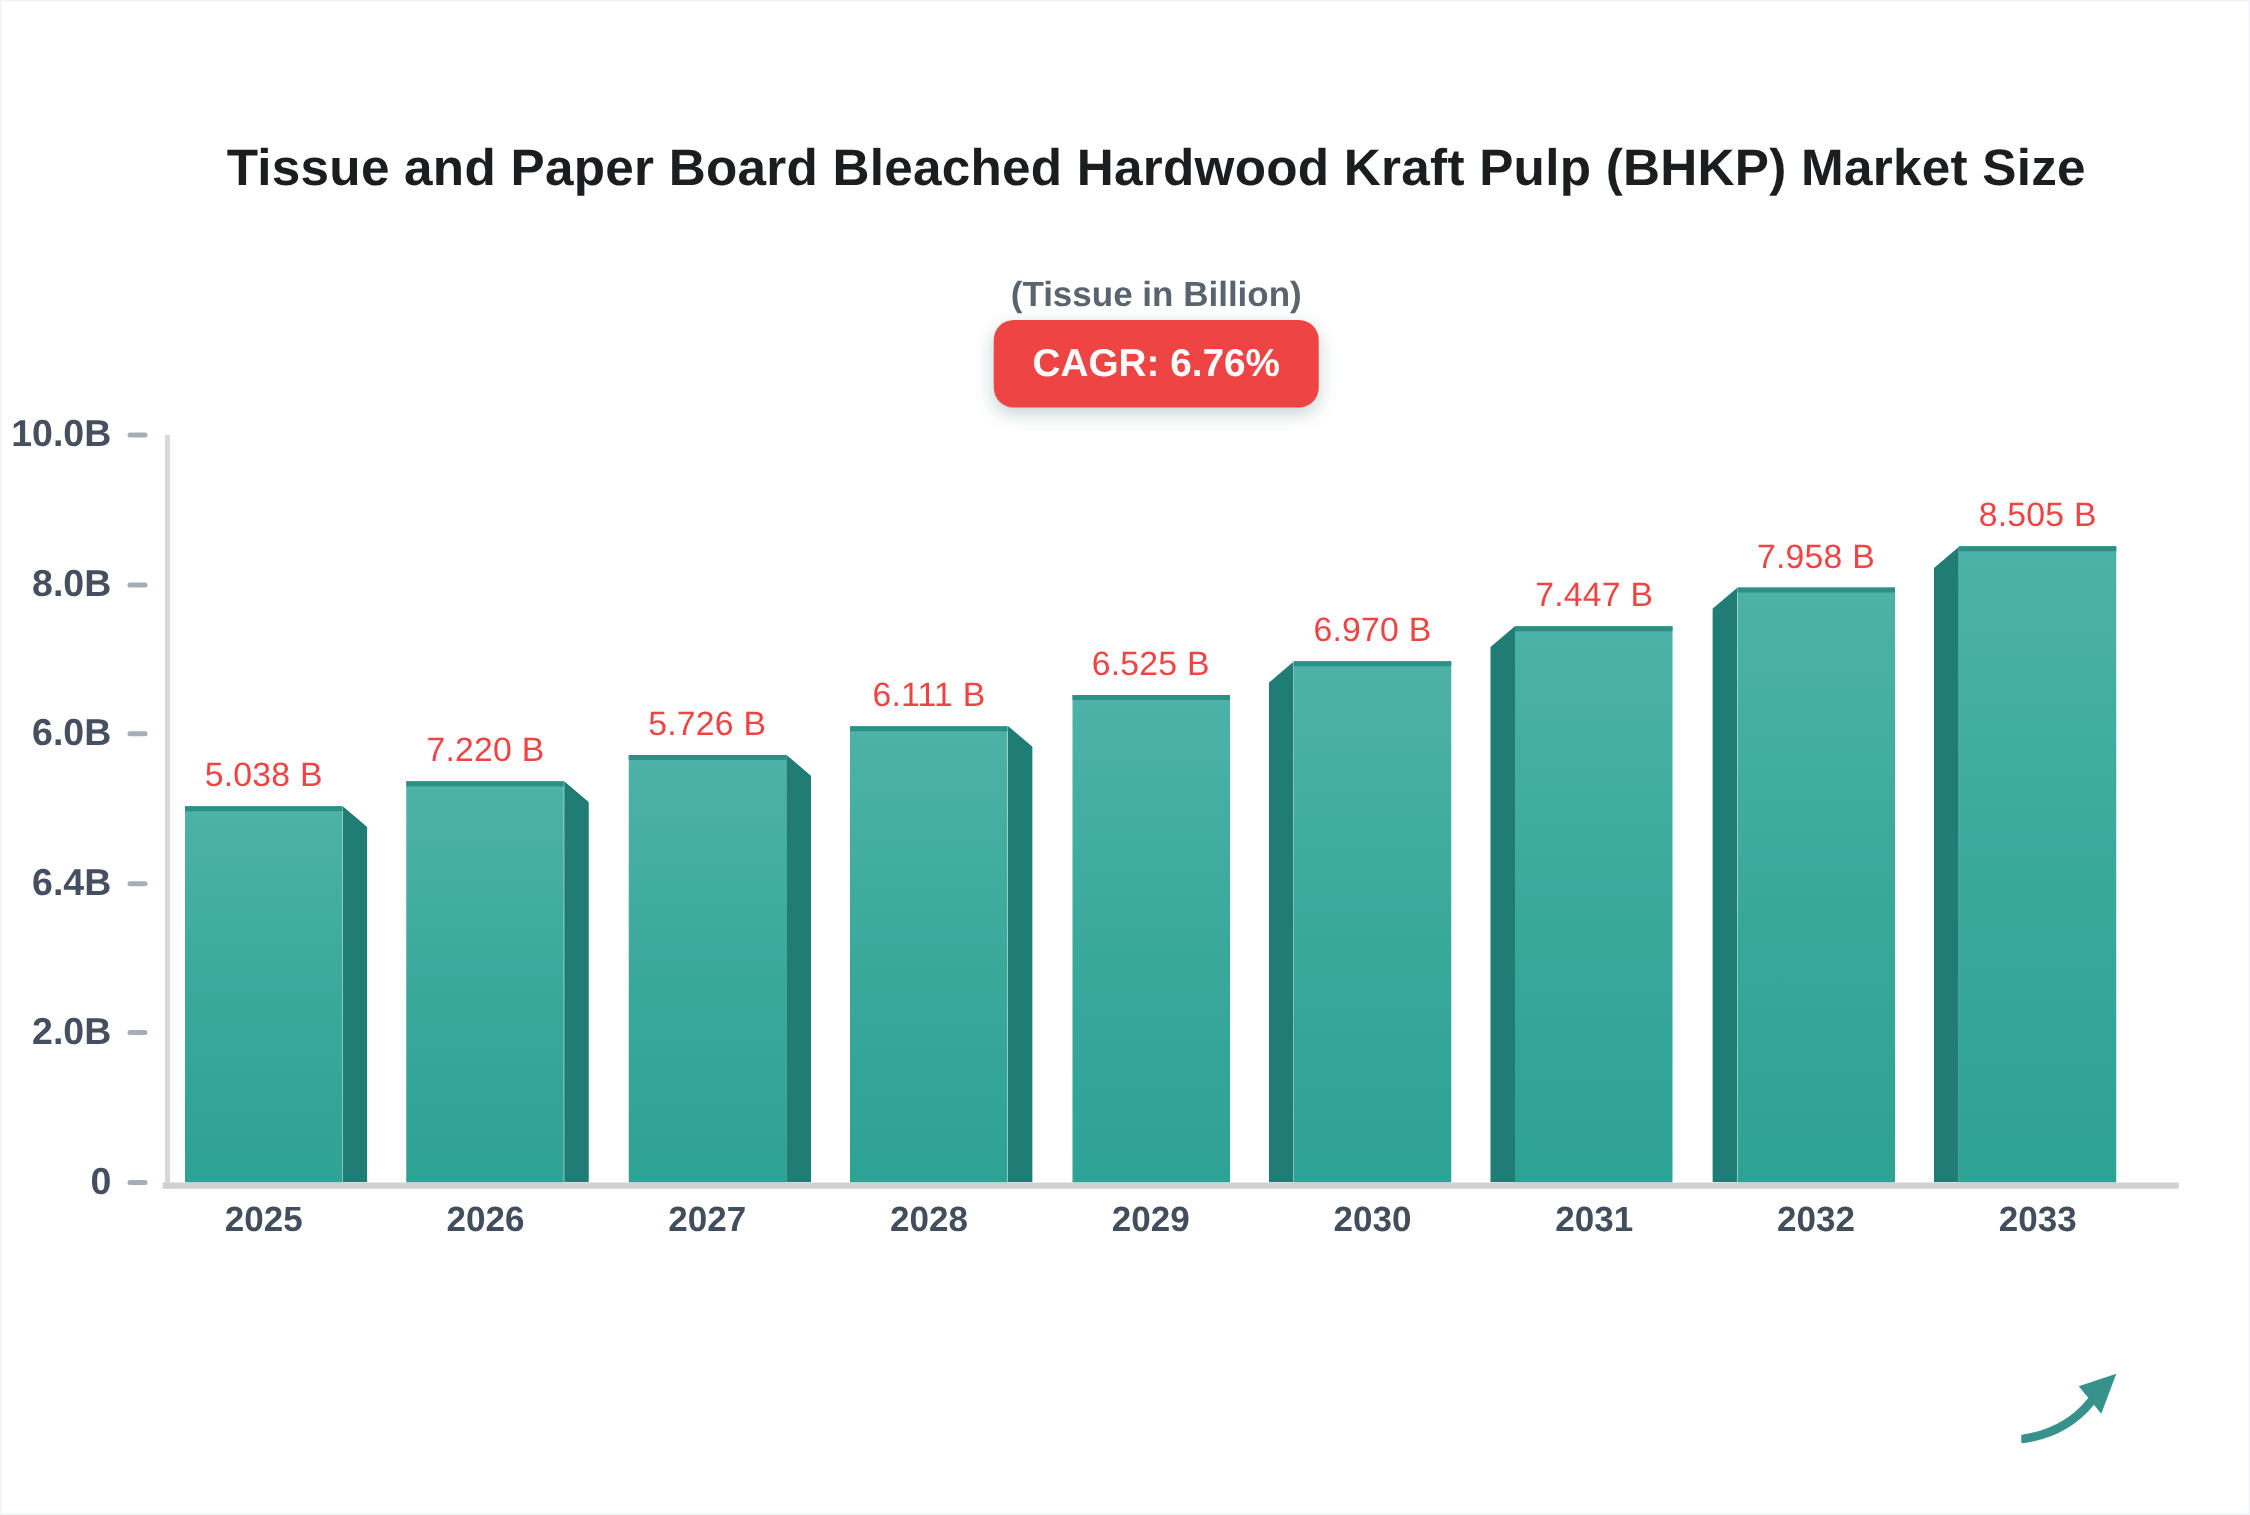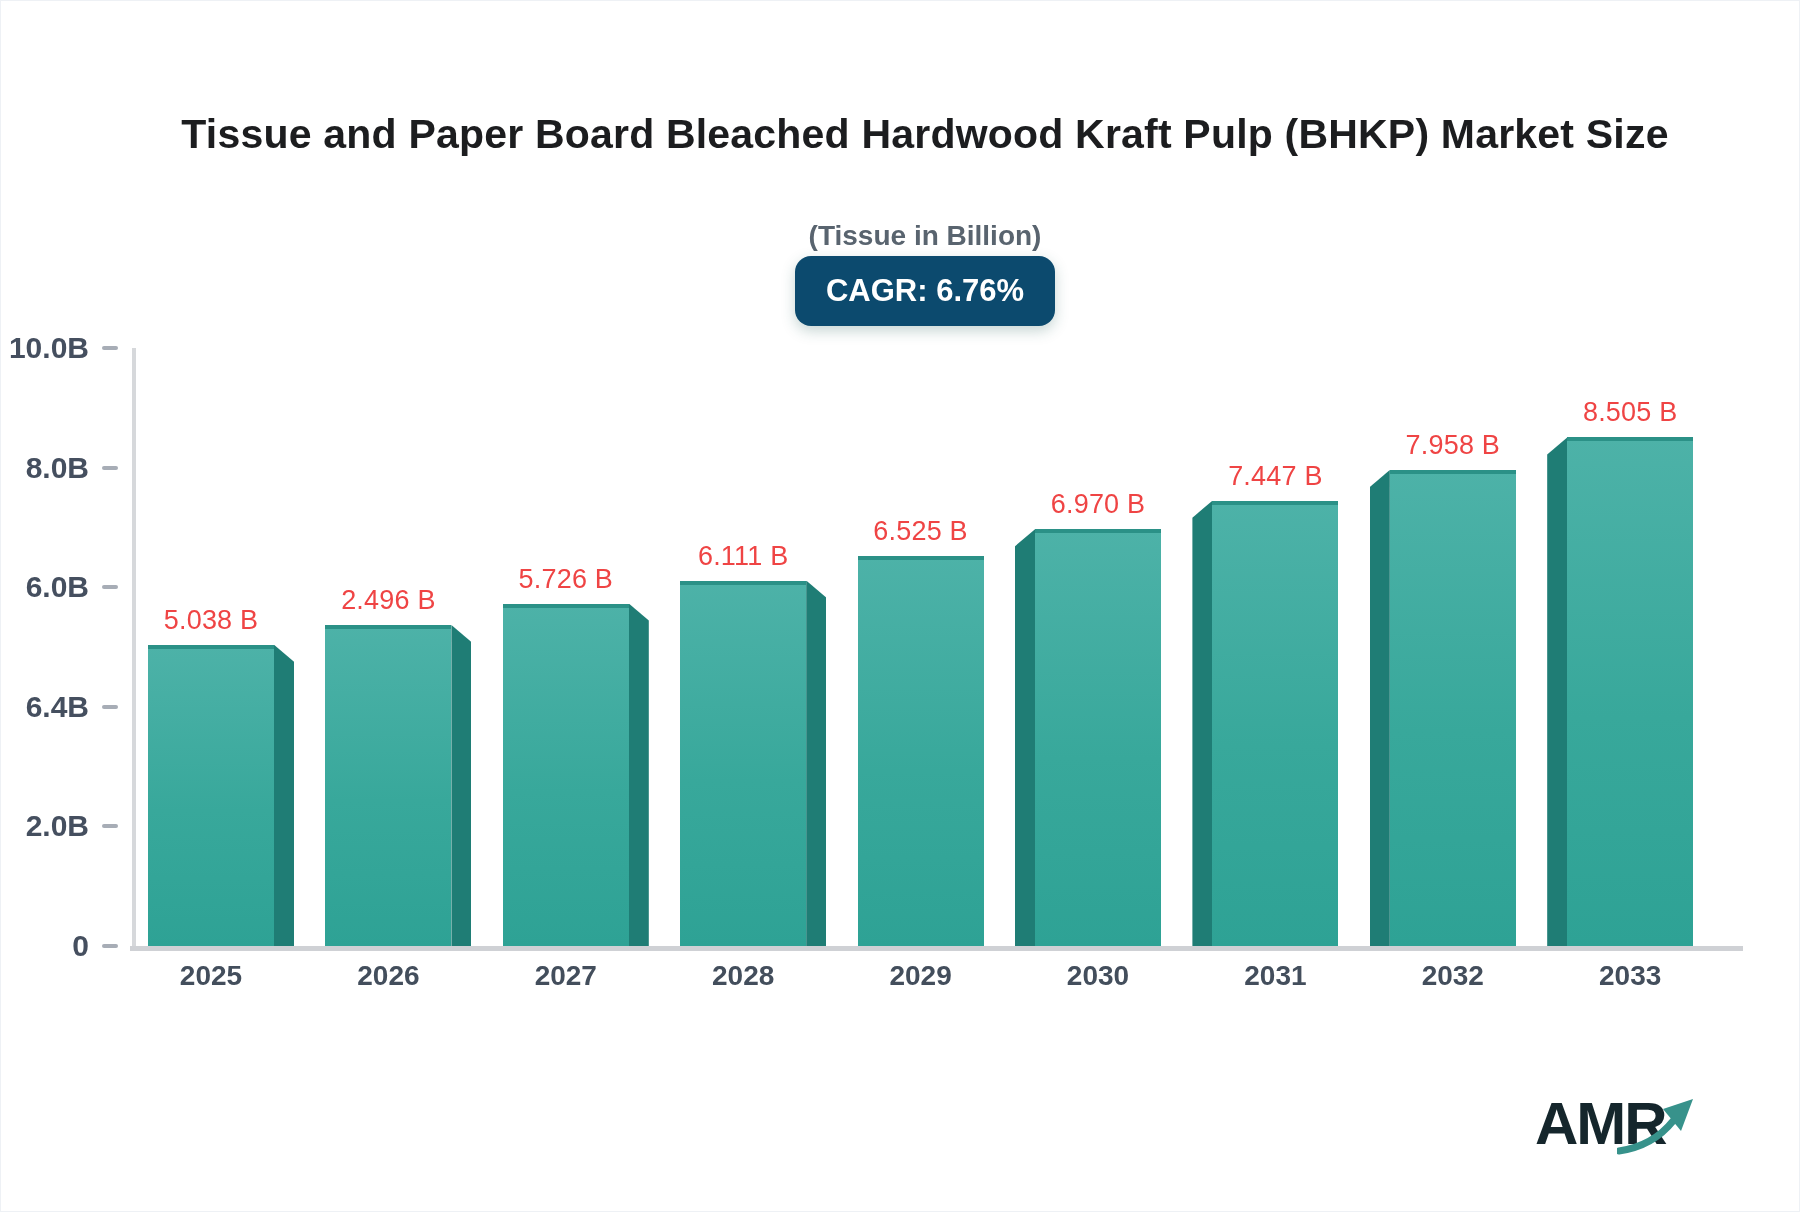--- a/index.html
+++ b/index.html
@@ -22,21 +22,21 @@
     font-size:41px;line-height:58px;font-weight:700;
     color:#1c1d1f;letter-spacing:0.2px;
   }
   .chart-subtitle{
     position:absolute;left:0;right:0;top:219px;
     font-size:28px;font-weight:700;color:#59646f;
   }
   .badge-wrap{position:absolute;left:0;right:0;top:255px;text-align:center;}
   .cagr-badge{
     display:inline-block;
-    background:#0c4a6e;color:#ffffff;
+    background:#ef4444;color:#ffffff;
     font-size:31px;font-weight:700;
     line-height:36px;padding:17px 31px;
     border-radius:16px;
     box-shadow:0 5px 14px rgba(30,90,85,0.25);
   }
   
   .y-axis-line{
     position:absolute;left:131px;top:347px;width:4px;height:603px;
     background:#d6d8db;
   }
@@ -120,21 +120,21 @@
     <div id="bars">
         <div class="bar-side" style="top: 643.728px; height: 301.272px; width: 20px; left: 273px; clip-path: polygon(0px 0px, 100% 17px, 100% 100%, 0px 100%);"></div>
         <div class="bar-face" style="left: 147px; top: 643.728px; width: 126px; height: 301.272px;">
           <div class="bar-top-edge"></div>
         </div>
         <div class="bar-value" style="left: 100px; top: 603.728px;">5.038 B</div>
         <div class="bar-side" style="top: 623.934px; height: 321.066px; width: 20px; left: 450.4px; clip-path: polygon(0px 0px, 100% 17px, 100% 100%, 0px 100%);"></div>
         <div class="bar-face" style="left: 324.4px; top: 623.934px; width: 126px; height: 321.066px;">
           <div class="bar-top-edge"></div>
         </div>
-        <div class="bar-value" style="left: 277.4px; top: 583.934px;">2.496 B</div>
+        <div class="bar-value" style="left: 277.4px; top: 583.934px;">7.220 B</div>
         <div class="bar-side" style="top: 602.585px; height: 342.415px; width: 20px; left: 627.8px; clip-path: polygon(0px 0px, 100% 17px, 100% 100%, 0px 100%);"></div>
         <div class="bar-face" style="left: 501.8px; top: 602.585px; width: 126px; height: 342.415px;">
           <div class="bar-top-edge"></div>
         </div>
         <div class="bar-value" style="left: 454.8px; top: 562.585px;">5.726 B</div>
         <div class="bar-side" style="top: 579.562px; height: 365.438px; width: 20px; left: 805.2px; clip-path: polygon(0px 0px, 100% 17px, 100% 100%, 0px 100%);"></div>
         <div class="bar-face" style="left: 679.2px; top: 579.562px; width: 126px; height: 365.438px;">
           <div class="bar-top-edge"></div>
         </div>
         <div class="bar-value" style="left: 632.2px; top: 539.562px;">6.111 B</div>
@@ -171,20 +171,19 @@
         <div class="x-label" style="left: 642.2px;">2028</div>
         <div class="x-label" style="left: 819.6px;">2029</div>
         <div class="x-label" style="left: 997px;">2030</div>
         <div class="x-label" style="left: 1174.4px;">2031</div>
         <div class="x-label" style="left: 1351.8px;">2032</div>
         <div class="x-label" style="left: 1529.2px;">2033</div>
       </div>
   </div>
 
   <div class="logo">
-    <span class="logo-text">AMR</span>
     <svg class="logo-arrow" viewBox="0 0 80 58" xmlns="http://www.w3.org/2000/svg">
       <path d="M2,54 Q36,49 56,24" fill="none" stroke="#37928b" stroke-width="7" stroke-linecap="round"></path>
       <path d="M46,12 L76,2 L64,34 Z" fill="#37928b"></path>
     </svg>
   </div>
 
 </div>
 
 </body></html>

